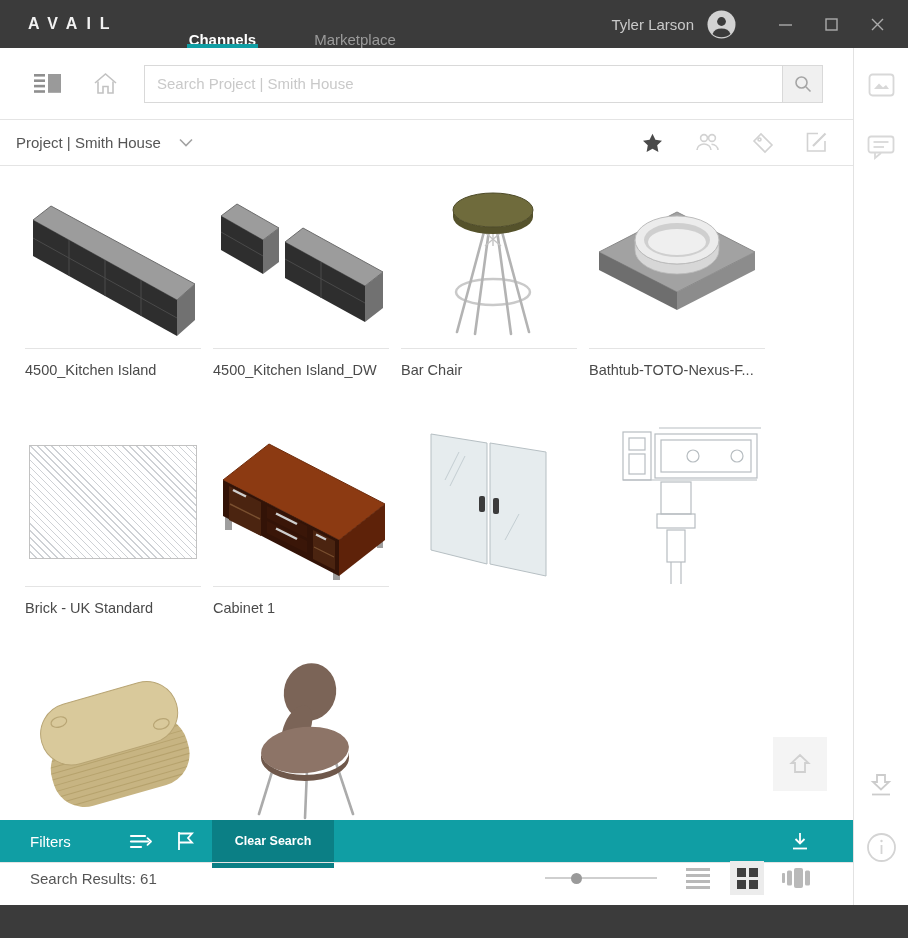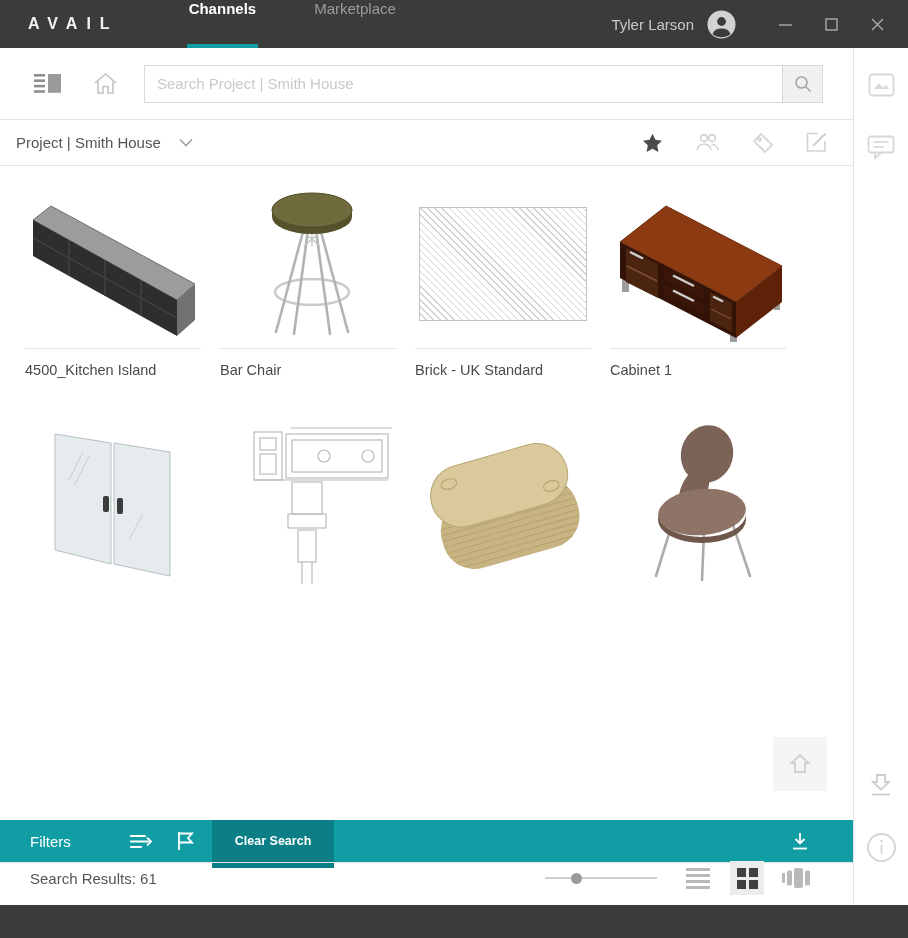--- a/index.html
+++ b/index.html
@@ -13,21 +13,21 @@
   }
   *{box-sizing:border-box;margin:0;padding:0}
   html,body{background:#888}
   body{font-family:"Liberation Sans",sans-serif}
   .app{width:908px;height:938px;background:#fff;display:flex;flex-direction:column;overflow:hidden;position:relative}
 
   
   .titlebar{height:48px;background:var(--bar);display:flex;align-items:stretch;flex:none}
   .logo{color:#f2f2f2;font-size:16px;letter-spacing:9px;font-weight:700;display:flex;align-items:center;margin-left:28px}
   .tabs{display:flex;margin-left:56px}
-  .tab{display:flex;align-items:flex-start;padding:0 14px;margin-right:30px;font-size:15px;color:#9b9b9b;position:relative;cursor:pointer}
+  .tab{display:flex;align-items:flex-end;padding:0 14px;margin-right:30px;font-size:15px;color:#9b9b9b;position:relative;cursor:pointer}
   .tab.active{color:#fff;font-weight:700}
   .tab.active::after{content:"";position:absolute;left:12px;right:12px;bottom:0;height:4px;background:var(--teal)}
   .user{margin-left:auto;display:flex;align-items:center;gap:13px}
   .user-name{color:#c9c9c9;font-size:15px}
   .win-controls{display:flex;align-items:stretch;margin-left:26px;padding-right:8px}
   .win-btn{width:46px;display:flex;align-items:center;justify-content:center;color:#ababab;cursor:pointer}
 
   
   .body{flex:1;display:flex;min-height:0}
   .main{width:853px;flex:none;display:flex;flex-direction:column;min-height:0}
@@ -40,21 +40,21 @@
   .search-box input::placeholder{color:#c9c9c9}
   .search-btn{width:40px;background:#f0f0f0;border-left:1px solid #d9d9d9;display:flex;align-items:center;justify-content:center;cursor:pointer}
 
   .project-bar{height:46px;flex:none;border-bottom:1px solid var(--border);display:flex;align-items:center;padding:0 26px 0 16px}
   .selector{display:flex;align-items:center;gap:18px;font-size:15px;color:#555;cursor:pointer}
   .proj-actions{margin-left:auto;display:flex;align-items:center;gap:32px}
   .icon-btn{display:flex;align-items:center;justify-content:center;cursor:pointer}
 
   
   .content{flex:1;position:relative;overflow:hidden;background:#fff}
-  .grid{display:grid;grid-template-columns:repeat(4,176px);column-gap:19px;grid-auto-rows:238px;padding:14px 0 0 25px}
+  .grid{display:grid;grid-template-columns:repeat(4,176px);column-gap:12px;grid-auto-rows:238px;padding:14px 0 0 25px}
   .card{cursor:pointer}
   .thumb{height:168px;display:flex;align-items:center;justify-content:center}
   .rule{border-top:1px solid var(--border)}
   .card-label{margin-top:13px;font-size:14.5px;color:var(--label);white-space:nowrap;overflow:hidden}
   .hatch{width:168px;height:114px;border:1px solid #c2c2c2;
     background:repeating-linear-gradient(45deg,#ffffff 0px,#ffffff 4px,#ced1d5 4px,#ced1d5 5px)}
   .scroll-top{position:absolute;right:26px;top:571px;width:54px;height:54px;background:#f4f4f4;display:flex;align-items:center;justify-content:center;cursor:pointer}
 
   
   .filter-bar{height:42px;flex:none;background:var(--teal);display:flex;align-items:center;color:#fff;padding:0 44px 0 30px}
@@ -216,20 +216,39 @@
                   <line x1="44" y1="60" x2="44" y2="96"></line>
                   <line x1="80" y1="80" x2="80" y2="116"></line>
                   <line x1="116" y1="100" x2="116" y2="136"></line>
                 </g>
               </svg>
             </div>
             <div class="rule"></div>
             <div class="card-label">4500_Kitchen Island</div>
           </div>
 
+          <div class="card">
+            <div class="thumb">
+              <svg width="176" height="168" viewBox="0 0 176 168">
+                <polygon points="8,36 24,24 66,48 50,60" fill="#9c9c9c" stroke="#6d6d6d" stroke-width="1"></polygon>
+                <polygon points="8,36 50,60 50,94 8,70" fill="#2e2e2e"></polygon>
+                <polygon points="50,60 66,48 66,82 50,94" fill="#717171"></polygon>
+                <polygon points="72,62 90,48 170,92 152,106" fill="#9c9c9c" stroke="#6d6d6d" stroke-width="1"></polygon>
+                <polygon points="72,62 152,106 152,142 72,98" fill="#2e2e2e"></polygon>
+                <polygon points="152,106 170,92 170,128 152,142" fill="#717171"></polygon>
+                <g stroke="#4a4a4a" stroke-width="1">
+                  <line x1="8" y1="52" x2="50" y2="76"></line>
+                  <line x1="72" y1="79" x2="152" y2="123"></line>
+                  <line x1="108" y1="82" x2="108" y2="118"></line>
+                </g>
+              </svg>
+            </div>
+            <div class="rule"></div>
+            <div class="card-label">4500_Kitchen Island_DW</div>
+          </div>
 
 
           <div class="card">
             <div class="thumb">
               <svg width="176" height="168" viewBox="0 0 176 168">
                 <ellipse cx="92" cy="112" rx="37" ry="13" fill="none" stroke="#c9c9c9" stroke-width="2.5"></ellipse>
                 <g stroke="#b3b3b3" stroke-width="2.6" stroke-linecap="round">
                   <line x1="84" y1="48" x2="56" y2="152"></line>
                   <line x1="100" y1="48" x2="128" y2="152"></line>
                   <line x1="88" y1="50" x2="74" y2="154"></line>
@@ -241,20 +260,35 @@
                   <line x1="92" y1="44" x2="92" y2="66"></line>
                 </g>
                 <path d="M52,30 a40,17 0 0 0 80,0 l0,7 a40,17 0 0 1 -80,0 z" fill="#55522b"></path>
                 <ellipse cx="92" cy="30" rx="40" ry="17" fill="#6f6b3c" stroke="#4e4b29" stroke-width="1"></ellipse>
               </svg>
             </div>
             <div class="rule"></div>
             <div class="card-label">Bar Chair</div>
           </div>
 
+          <div class="card">
+            <div class="thumb">
+              <svg width="176" height="168" viewBox="0 0 176 168">
+                <polygon points="10,72 88,32 166,72 88,112" fill="#a2a2a2" stroke="#8a8a8a" stroke-width="1"></polygon>
+                <polygon points="10,72 88,112 88,130 10,90" fill="#6e6e6e"></polygon>
+                <polygon points="88,112 166,72 166,90 88,130" fill="#8c8c8c"></polygon>
+                <path d="M46,60 a42,24 0 0 0 84,0 l0,10 a42,24 0 0 1 -84,0 z" fill="#d7d7d7" stroke="#b9b9b9" stroke-width="0.8"></path>
+                <ellipse cx="88" cy="60" rx="42" ry="24" fill="#ececec" stroke="#bcbcbc" stroke-width="1"></ellipse>
+                <ellipse cx="88" cy="60" rx="33" ry="17" fill="#cfcfcf"></ellipse>
+                <ellipse cx="88" cy="62" rx="29" ry="13" fill="#efefef"></ellipse>
+              </svg>
+            </div>
+            <div class="rule"></div>
+            <div class="card-label">Bathtub-TOTO-Nexus-F...</div>
+          </div>
 
 
           <div class="card">
             <div class="thumb">
               <div class="hatch"></div>
             </div>
             <div class="rule"></div>
             <div class="card-label">Brick - UK Standard</div>
           </div>
 

